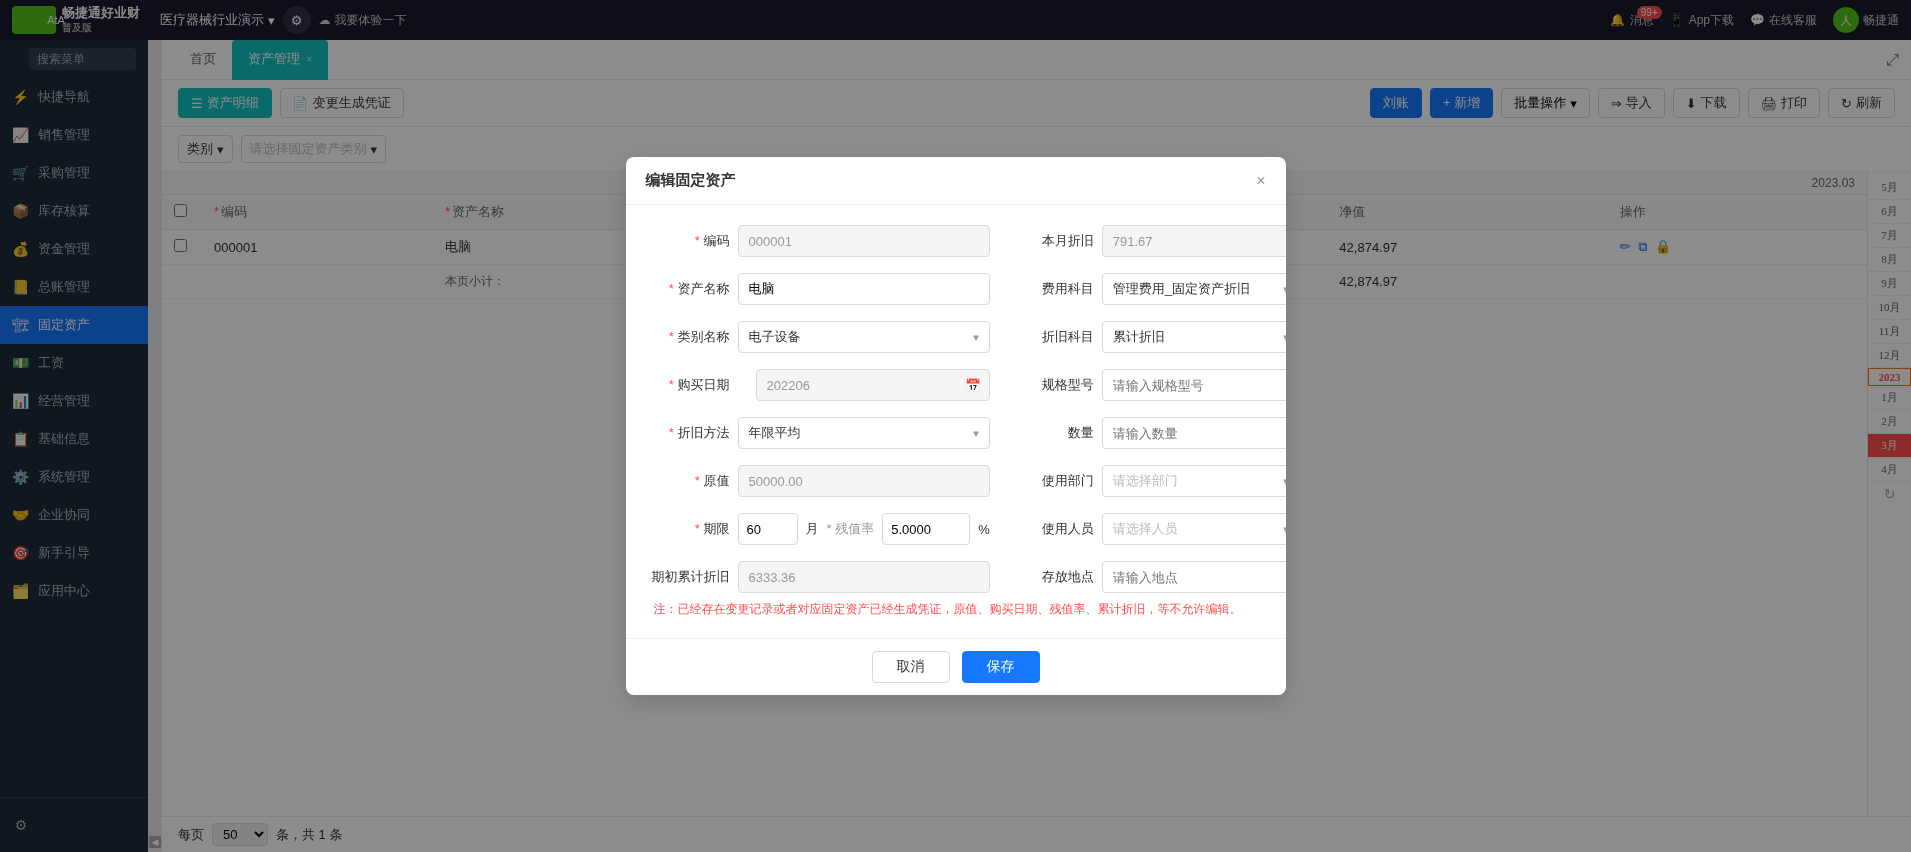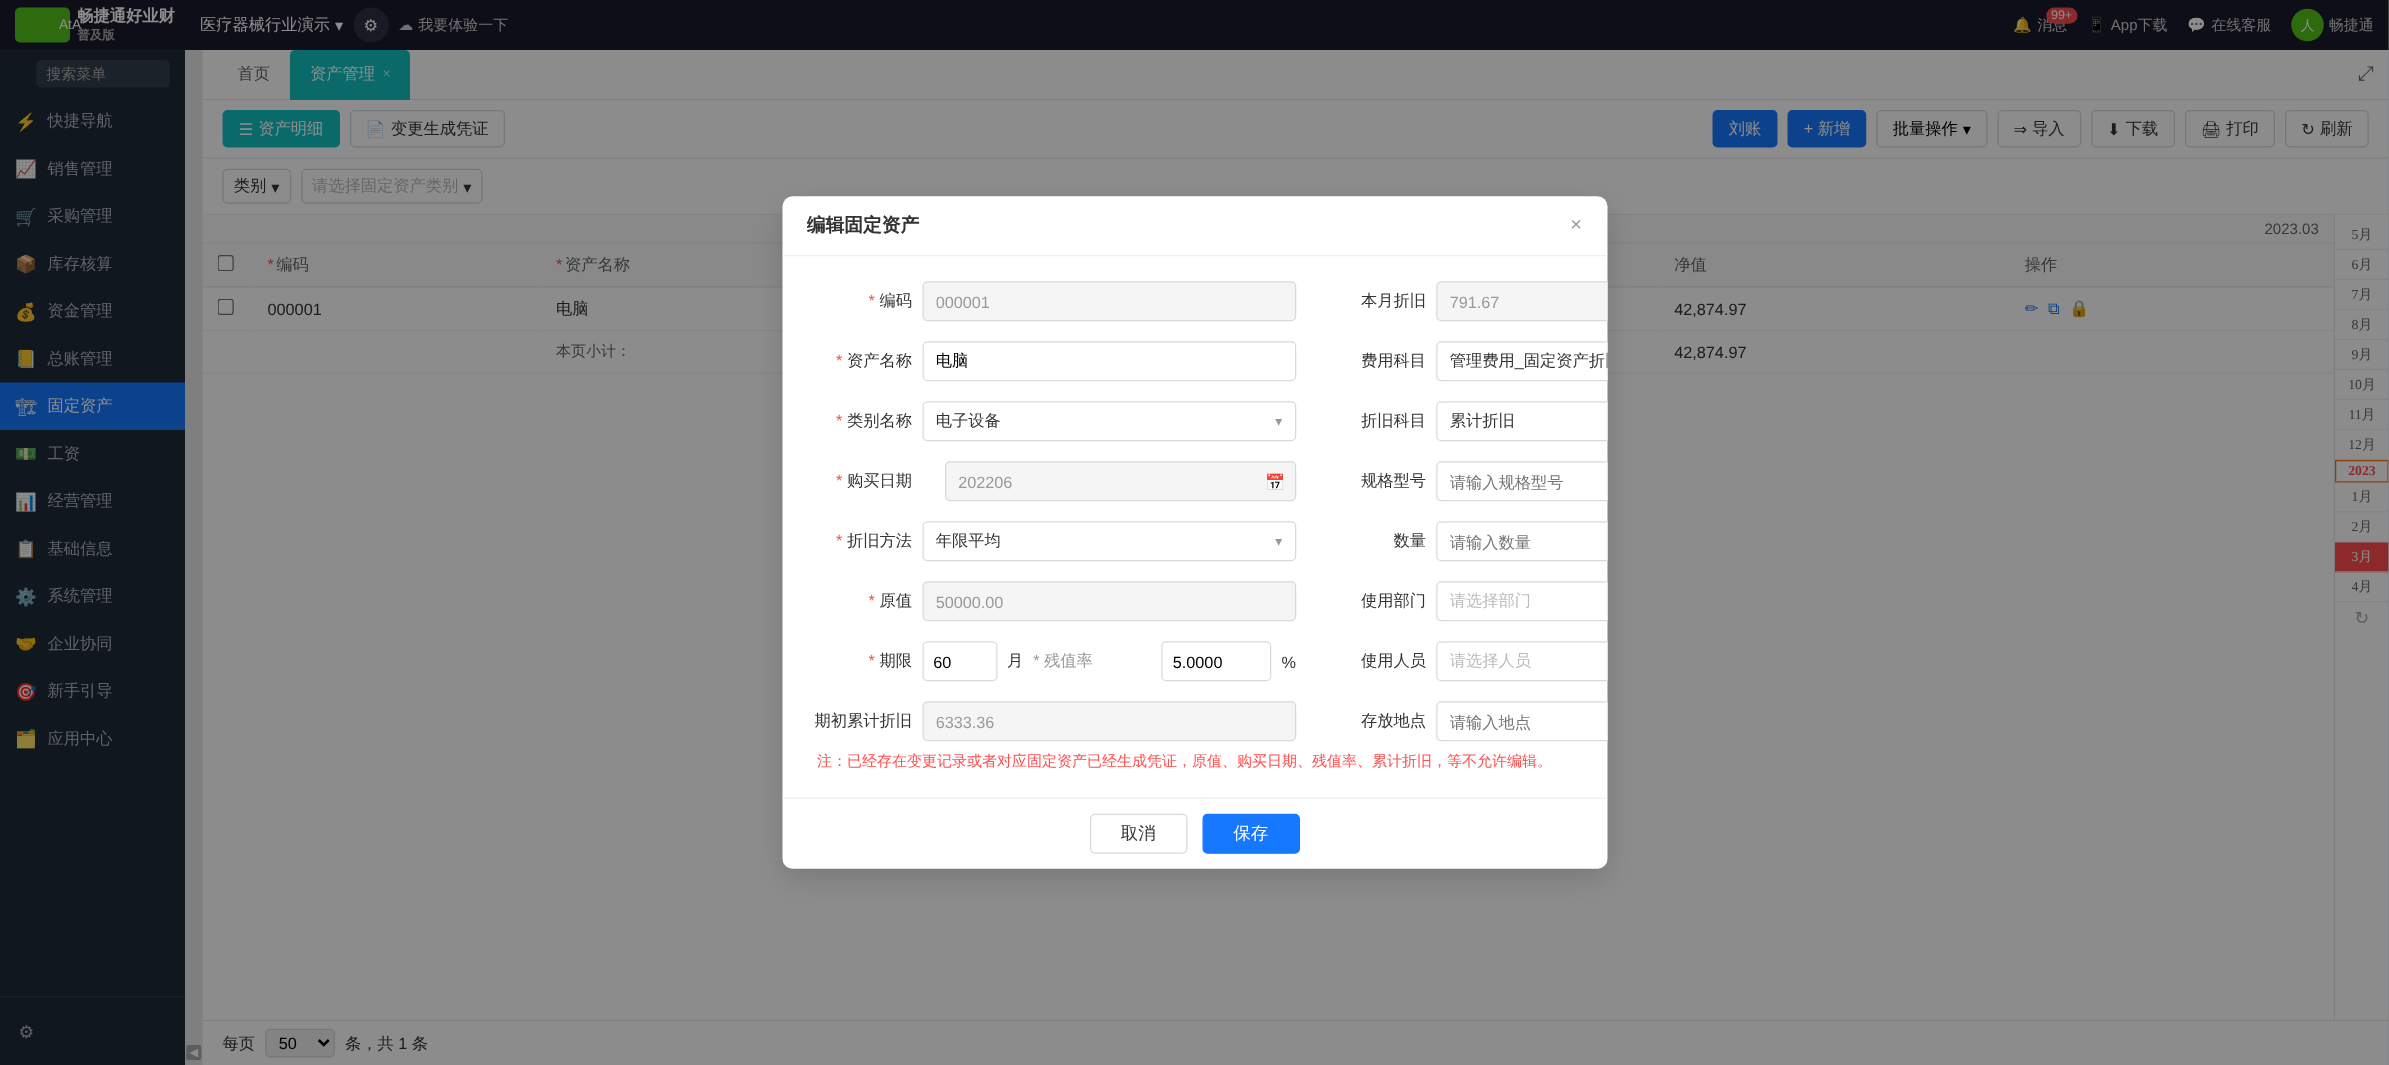--- a/index.html
+++ b/index.html
@@ -432,21 +432,21 @@
             <span class="chevron">▾</span>
           </div>
         </div>
 
         <div class="form-item">
           <span class="form-label"><span class="req">*</span> <span>期限</span></span>
           <div class="form-row-inline">
             <input type="text" class="small-input disabled" value="60" readonly="" style="">
             <span class="unit-text">月</span>
             <span class="unit-text" style="color:#999;"><span class="req">*</span> <span>残值率</span></span>
-            <input type="text" class="small-input disabled" value="5.0000" readonly="" style="width: 88px; margin-left: 47px;">
+            <input type="text" class="small-input disabled" value="5.0000" readonly="" style="width: 88px;">
             <span class="unit-text">%</span>
           </div>
         </div>
         <div class="form-item">
           <span class="form-label">使用人员</span>
           <div class="form-select-wrap">
             <span style="color:#bbb;">请选择人员</span>
             <span class="chevron">▾</span>
           </div>
         </div>

